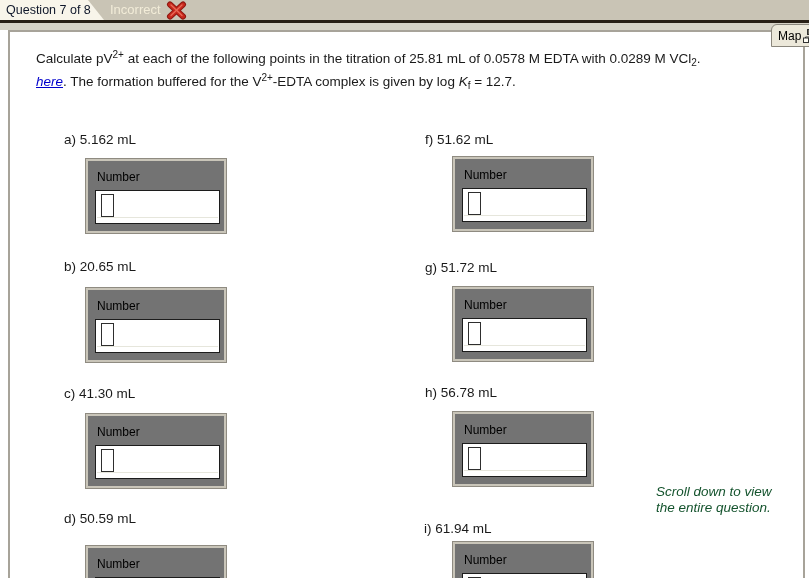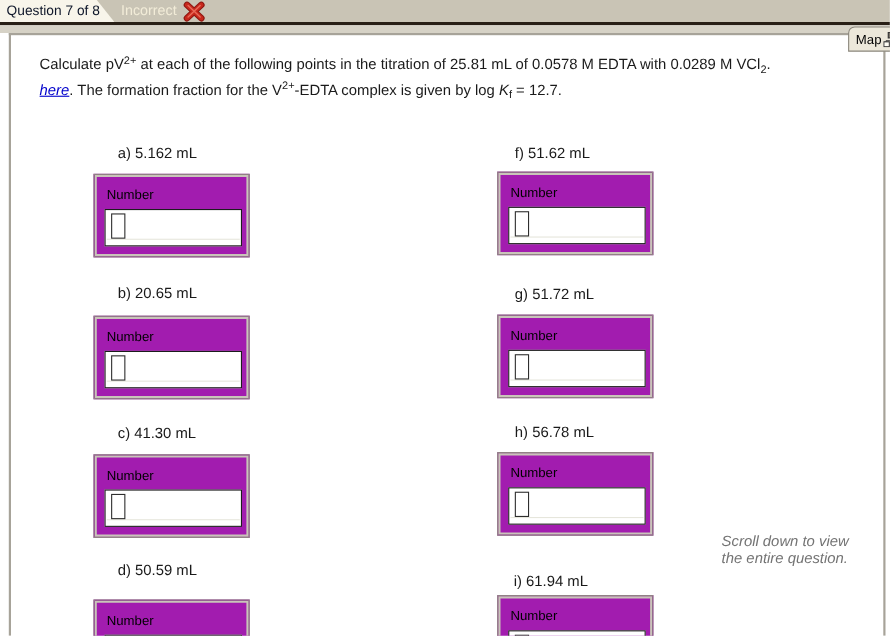--- a/index.html
+++ b/index.html
@@ -42,25 +42,25 @@
 
   
   .qtext { position:absolute; left:36px; top:47px; width:748px; font-size:13.5px; line-height:23px; color:#1a1a1a; }
   .sup { font-size:10px; vertical-align:5px; line-height:0; }
   .sub { font-size:10px; vertical-align:-3px; line-height:0; }
   .ital { font-style:italic; }
   .greek { font-style:italic; font-family:"DejaVu Sans", sans-serif; }
   a.qlink { color:#0000cc; text-decoration:underline; cursor:pointer;font-style:italic; }
 
   
-  .part-label { position:absolute; font-size:13.5px; color:#1a1a1a; white-space:nowrap;margin-left:43px; }
+  .part-label { position:absolute; font-size:13.5px; color:#1a1a1a; white-space:nowrap; }
 
   .numbox {
     position:absolute; width:142px; height:76px;
-    background:#a21caf;
+    background:#737373;
     border:1px solid #8f8b81;
     box-shadow: inset 0 0 0 2px #c9c5b9;
   }
   .nb-label { position:absolute; left:11px; top:11px; font-size:12px; color:#000; }
   .nb-input-wrap {
     position:absolute; left:9px; top:31px; width:125px; height:34px;
     background:#ffffff; border:1px solid #1c1c1c;
   }
   .nb-input {
     position:absolute; left:0; top:0; width:100%; height:100%;
@@ -72,21 +72,21 @@
     border:1px solid #2e2e2e; pointer-events:none;
   }
   .nb-baseline {
     position:absolute; left:1px; right:1px; top:26px; height:1px;
     background:#e6e6dc; pointer-events:none;
   }
 
   
   .scroll-note {
     position:absolute; left:656px; top:484px; width:150px;
-    font-style:italic; font-size:13.5px; line-height:16px; color:#737373;
+    font-style:italic; font-size:13.5px; line-height:16px; color:#14532d;
   }
 </style>
 </head>
 <body>
 
 <div class="tabbar">
   <div class="q-tab">
     <span>Question 7 of 8</span>
   </div>
   <span class="status-label">Incorrect</span>
@@ -116,21 +116,21 @@
       <line x1="2.5" y1="8" x2="2.5" y2="9" stroke="#333"></line>
       <line x1="12.5" y1="8" x2="12.5" y2="9" stroke="#333"></line>
       <rect x="0.5" y="9" width="5" height="4.5" fill="#fffdf4" stroke="#333"></rect>
       <rect x="9.5" y="9" width="5" height="4.5" fill="#fffdf4" stroke="#333"></rect>
     </svg>
   </span>
 </div>
 
 <div class="qtext">
   <div class="qline"><span>Calculate pV</span><span class="sup">2+</span><span> at each of the following points in the titration of 25.81 mL of 0.0578 M EDTA with 0.0289 M VCl</span><span class="sub">2</span><span>.</span></div>
-  <div class="qline"><a class="qlink">here</a><span>. The formation fraction for the V</span><span class="sup">2+</span><span>-EDTA complex is given by log </span><span class="ital">K</span><span class="sub">f</span><span> = 12.7.</span></div>
+  <div class="qline"><a class="qlink">here</a><span>. The formation buffered for the V</span><span class="sup">2+</span><span>-EDTA complex is given by log </span><span class="ital">K</span><span class="sub">f</span><span> = 12.7.</span></div>
 </div>
 
 <div class="part-label" style="left:64px; top:132px;">a) 5.162 mL</div>
 <div class="numbox" style="left:85px; top:158px;">
   <span class="nb-label">Number</span>
   <div class="nb-input-wrap">
     <input class="nb-input" type="text" value="" style="">
     <span class="nb-baseline"></span>
     <span class="slot-rect"></span>
   </div>

